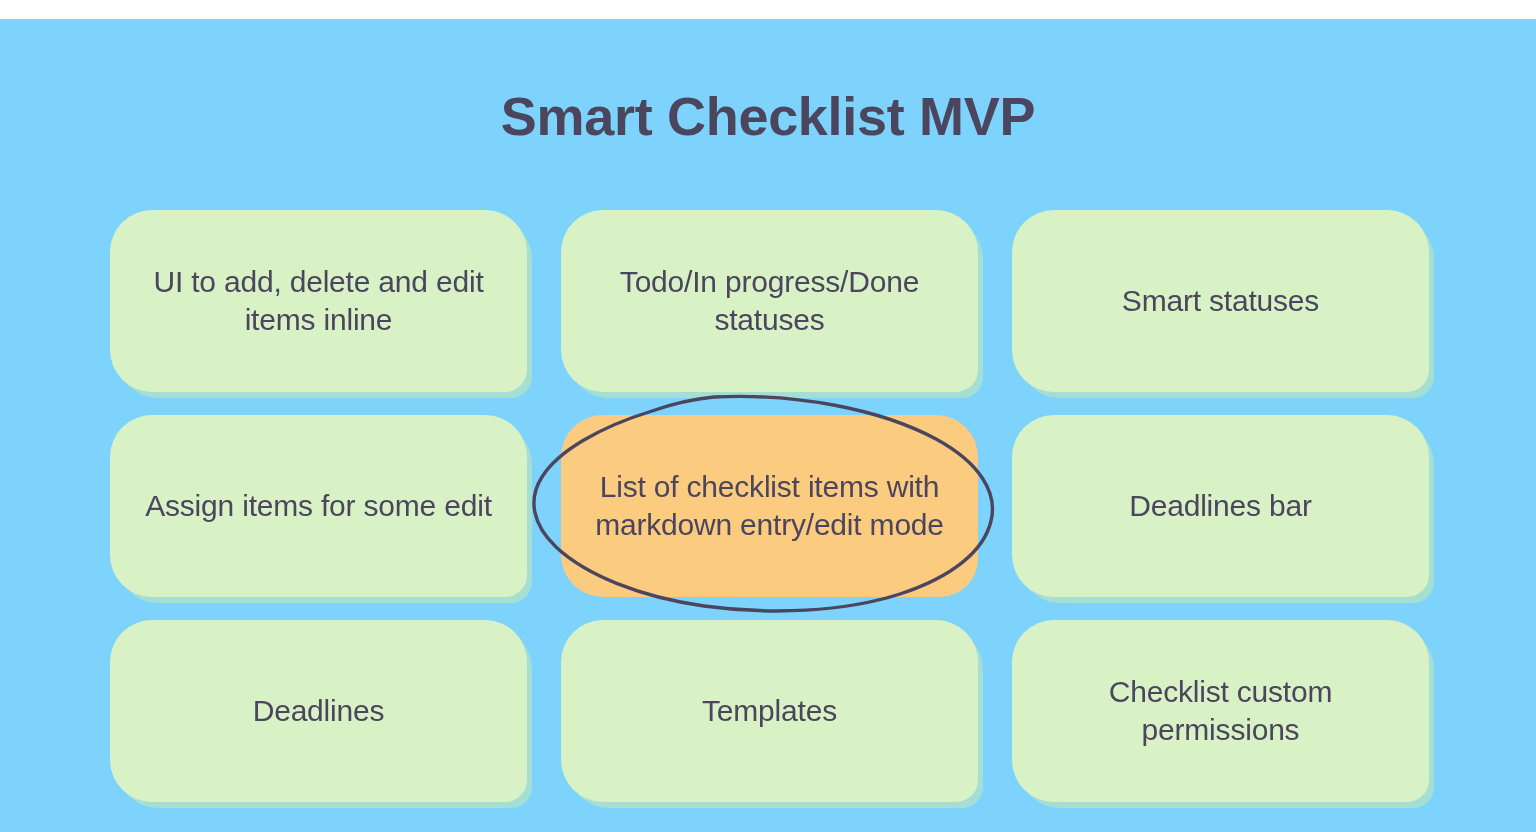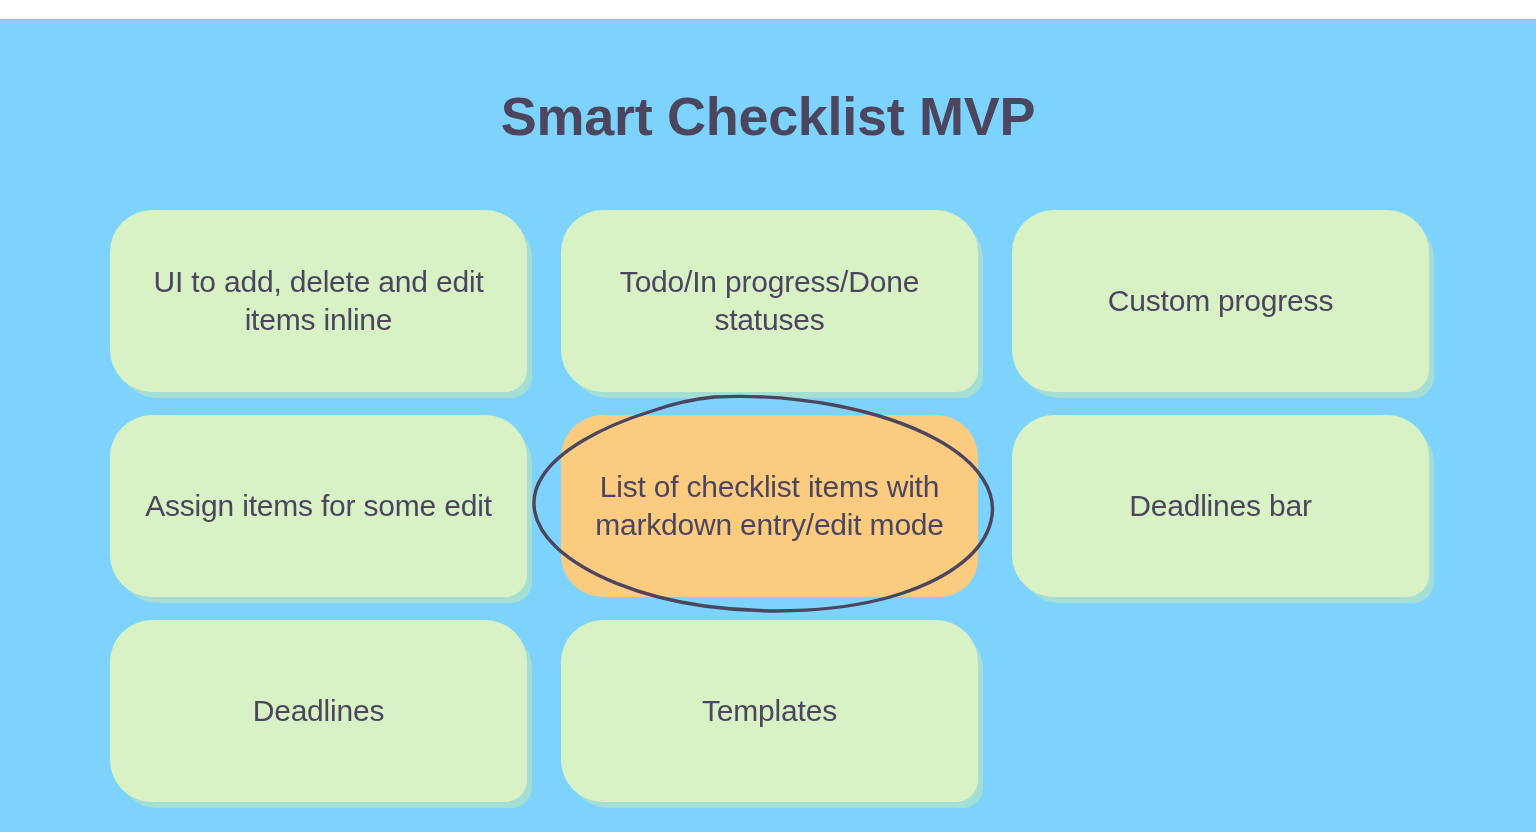--- a/index.html
+++ b/index.html
@@ -107,21 +107,21 @@
 
     <div class="card green">
       <span class="card-label">UI to add, delete and edit items inline</span>
     </div>
 
     <div class="card green">
       <span class="card-label">Todo/In progress/Done statuses</span>
     </div>
 
     <div class="card green">
-      <span class="card-label">Custom progress</span>
+      <span class="card-label">Smart statuses</span>
     </div>
 
     <div class="card green">
       <span class="card-label">Assign items for some edit</span>
     </div>
 
     <div class="card orange">
       <span class="card-label">List of checklist items with markdown entry/edit mode</span>
     </div>
 
@@ -130,20 +130,23 @@
     </div>
 
     <div class="card green">
       <span class="card-label">Deadlines</span>
     </div>
 
     <div class="card green">
       <span class="card-label">Templates</span>
     </div>
 
+    <div class="card green">
+      <span class="card-label">Checklist custom permissions</span>
+    </div>
 
   </div>
 
   <svg id="highlight-ellipse" viewBox="0 0 472 224">
     <path d="M 186 6
              C 268 2, 352 18, 408 48
              C 452 72, 470 102, 463 130
              C 456 160, 424 186, 372 203
              C 316 221, 242 224, 176 215
              C 112 206, 58 184, 28 156

